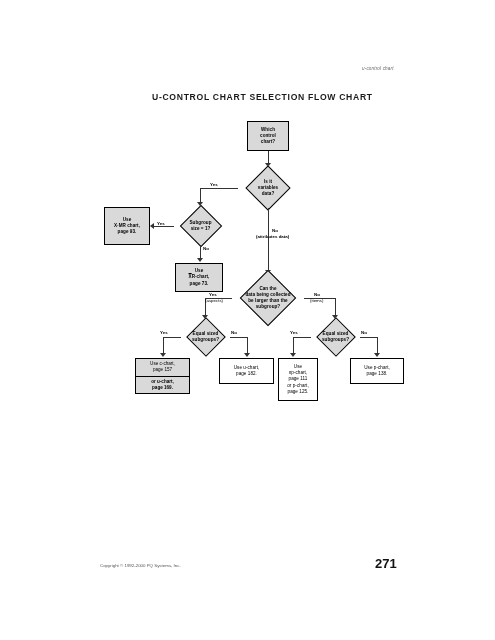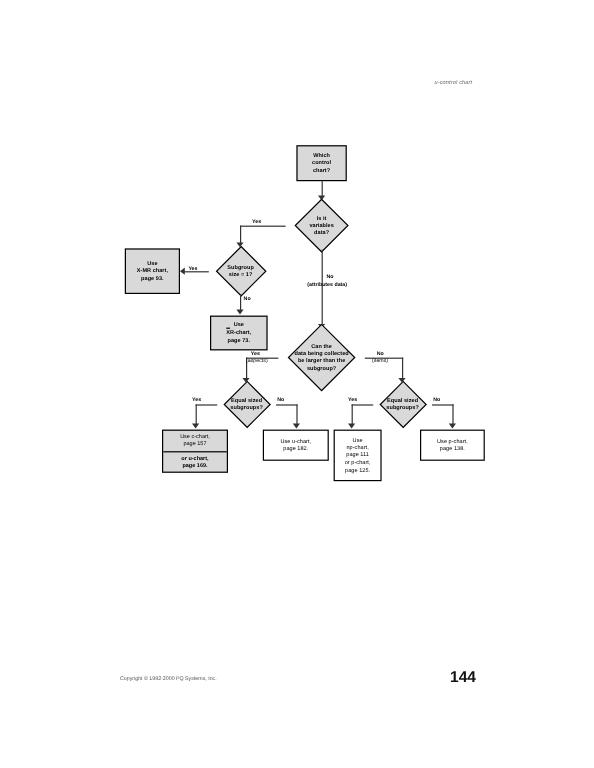--- a/index.html
+++ b/index.html
@@ -164,20 +164,21 @@
   .edge-label.bold { font-weight: bold; }
   .ovl { text-decoration: overline; }
 </style>
 </head>
 <body>
 
 <div id="page">
 
   <div class="running-head">u-control chart</div>
 
+  <div class="page-title">U-CONTROL CHART SELECTION FLOW CHART</div>
 
   <div class="node" style="left:247px; top:121px; width:42px; height:30px;">
     <div class="inner">
       <span>Which</span><br>
       <span>control</span><br>
       <span>chart?</span>
     </div>
   </div>
 
   <div class="ln v" style="left:268px; top:151px; height:13px;"></div>
@@ -335,15 +336,15 @@
   </div>
 
   <div class="node white" style="left:350px; top:358px; width:54px; height:26px;">
     <div class="inner">
       <span>Use p-chart,</span><br>
       <span>page 138.</span>
     </div>
   </div>
 
   <div class="copyright">Copyright © 1992-2000 PQ Systems, Inc.</div>
-  <div class="folio">144</div>
+  <div class="folio">271</div>
 
 </div>
 
 </body></html>

